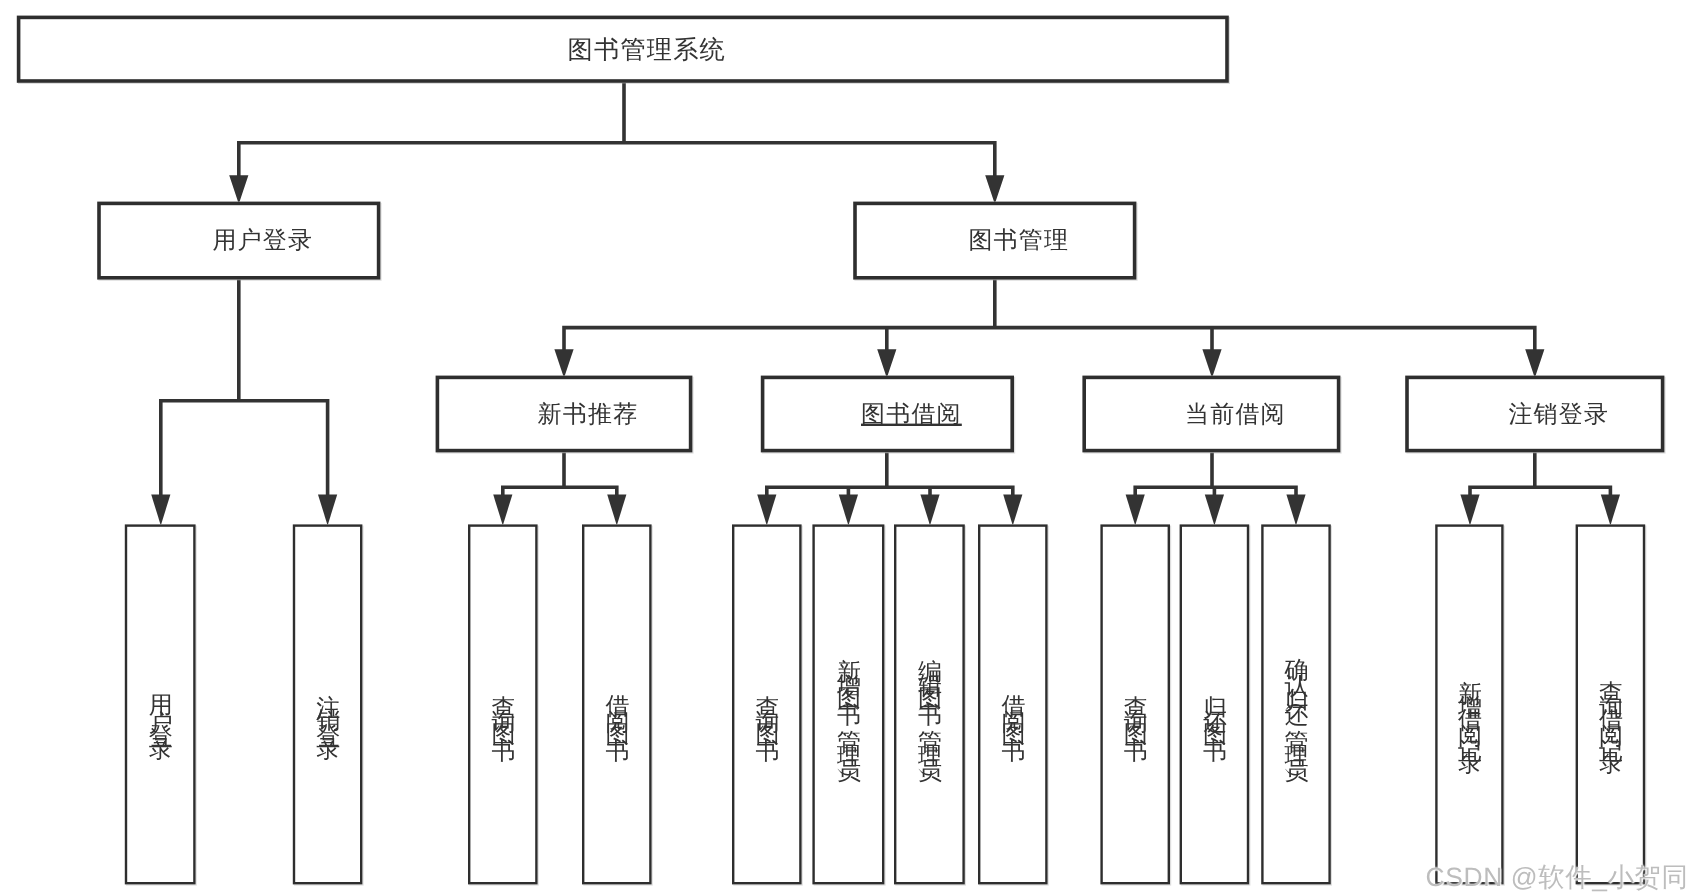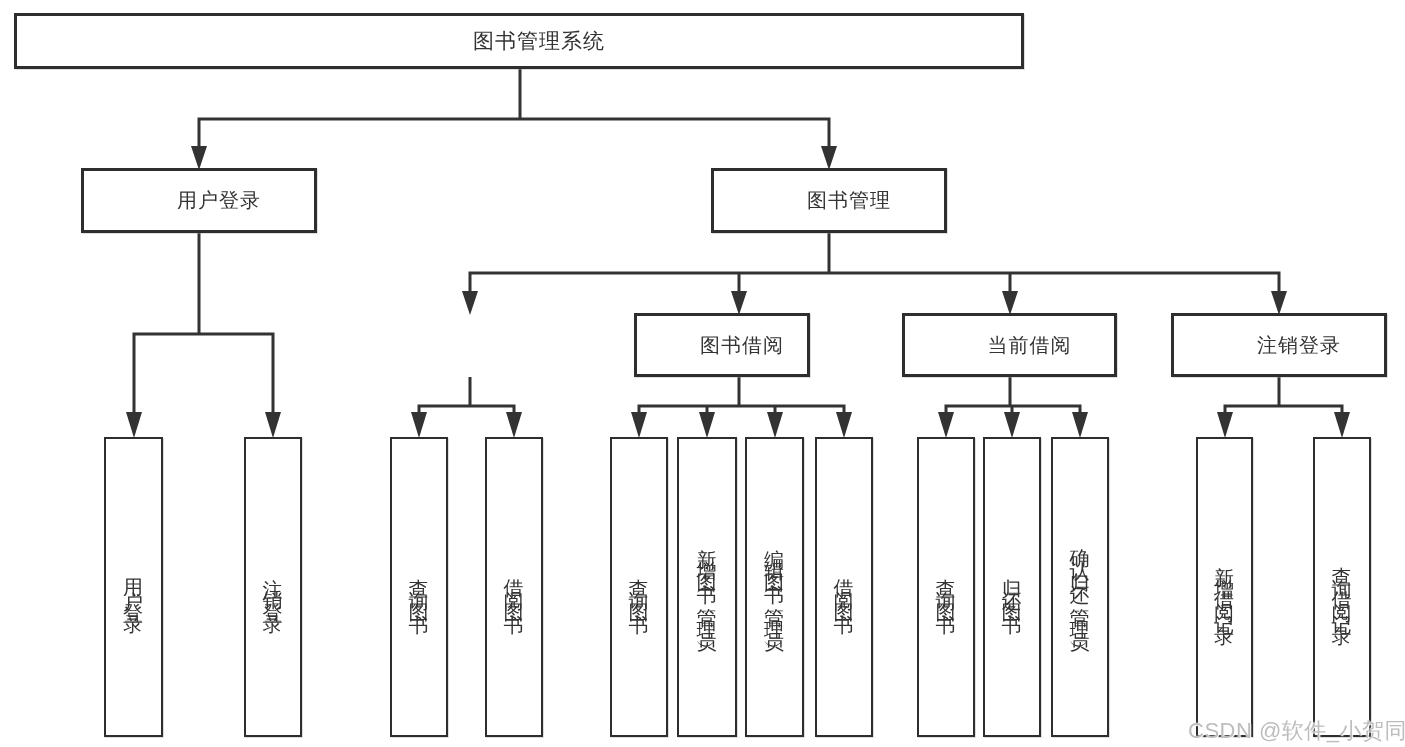--- a/index.html
+++ b/index.html
@@ -118,21 +118,22 @@
       <polygon points="1217,412 1233,412 1225,438"></polygon>
       <polygon points="1334,412 1350,412 1342,438"></polygon>
     </g>
   </svg>
 
   <div class="node root">图书管理系统</div>
 
   <div class="node lvl2" style="left:81px;width:236px;">用户登录</div>
   <div class="node lvl2" style="left:711px;width:236px;">图书管理</div>
 
-  <div class="node lvl3" style="left:634px;width:176px;">图书借阅</div>
+  <div class="node lvl3" style="left:363px;width:214px;">新书推荐</div>
+  <div class="node lvl3" style="left:634px;width:211px;text-decoration:underline;">图书借阅</div>
   <div class="node lvl3" style="left:902px;width:215px;">当前借阅</div>
   <div class="node lvl3" style="left:1171px;width:216px;">注销登录</div>
 
   <div class="leaf" style="left:104px;width:59px;">
     <span>用户登录</span>
   </div>
   <div class="leaf" style="left:244px;width:58px;">
     <span>注销登录</span>
   </div>
 

